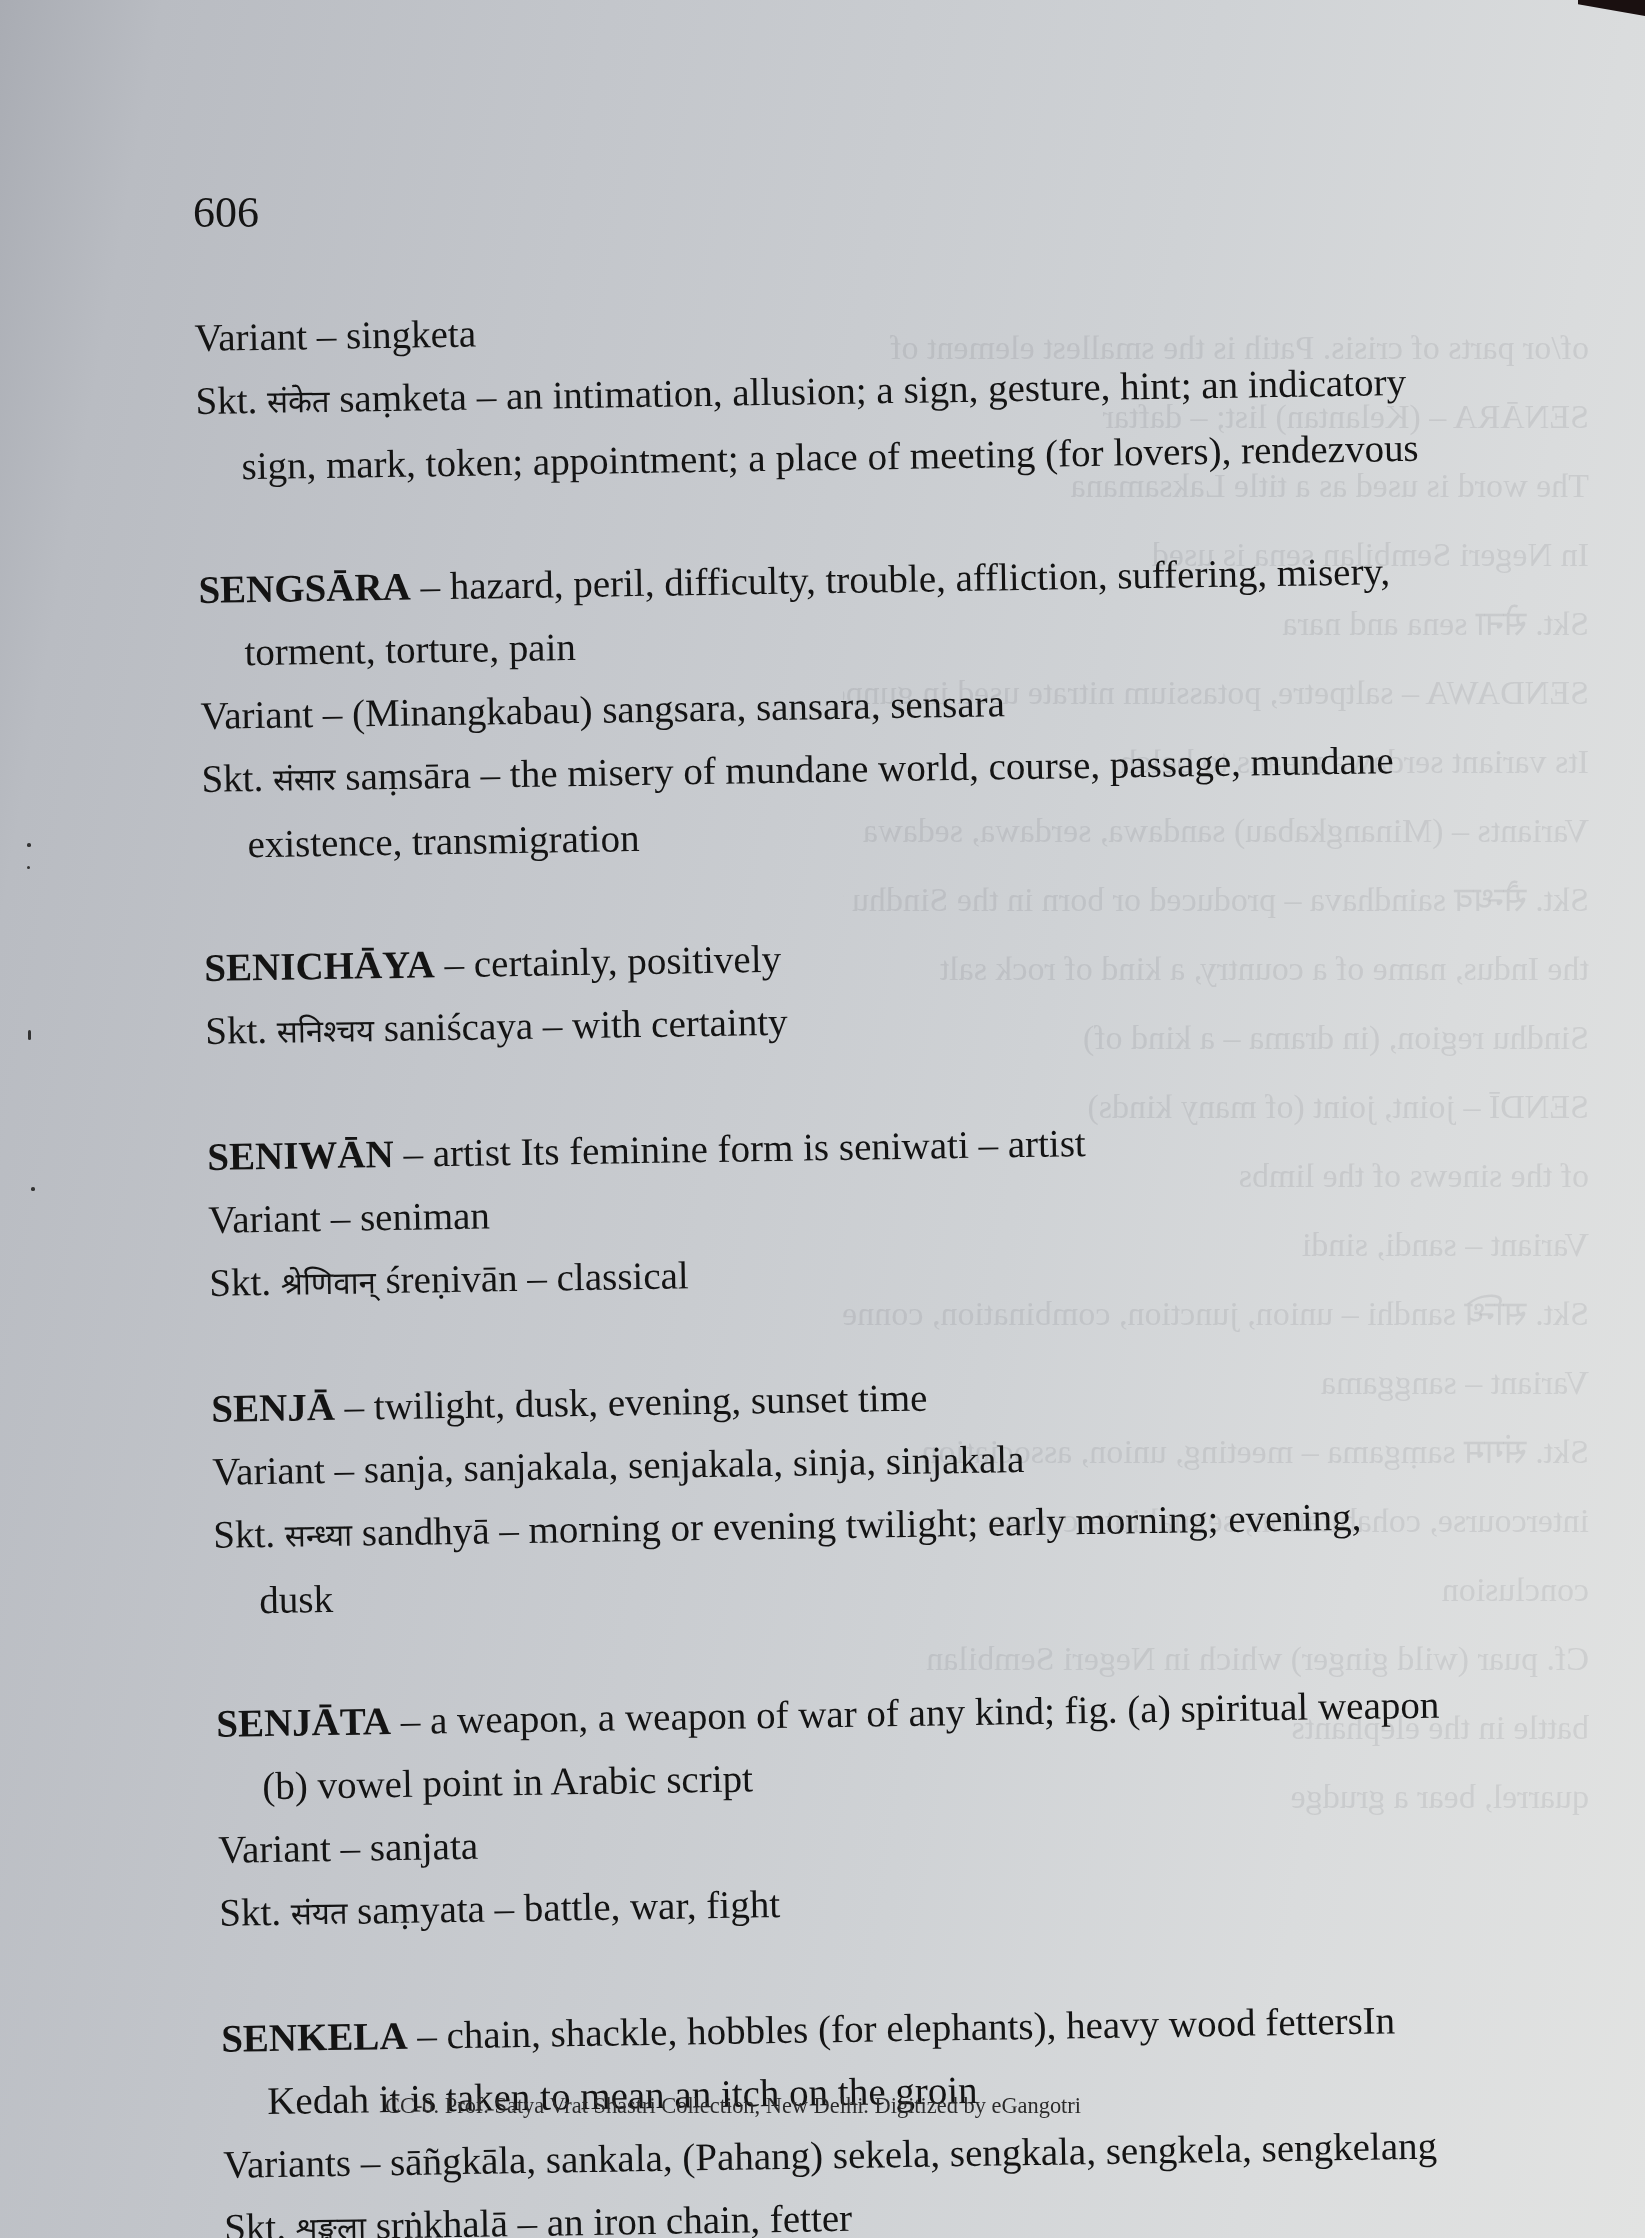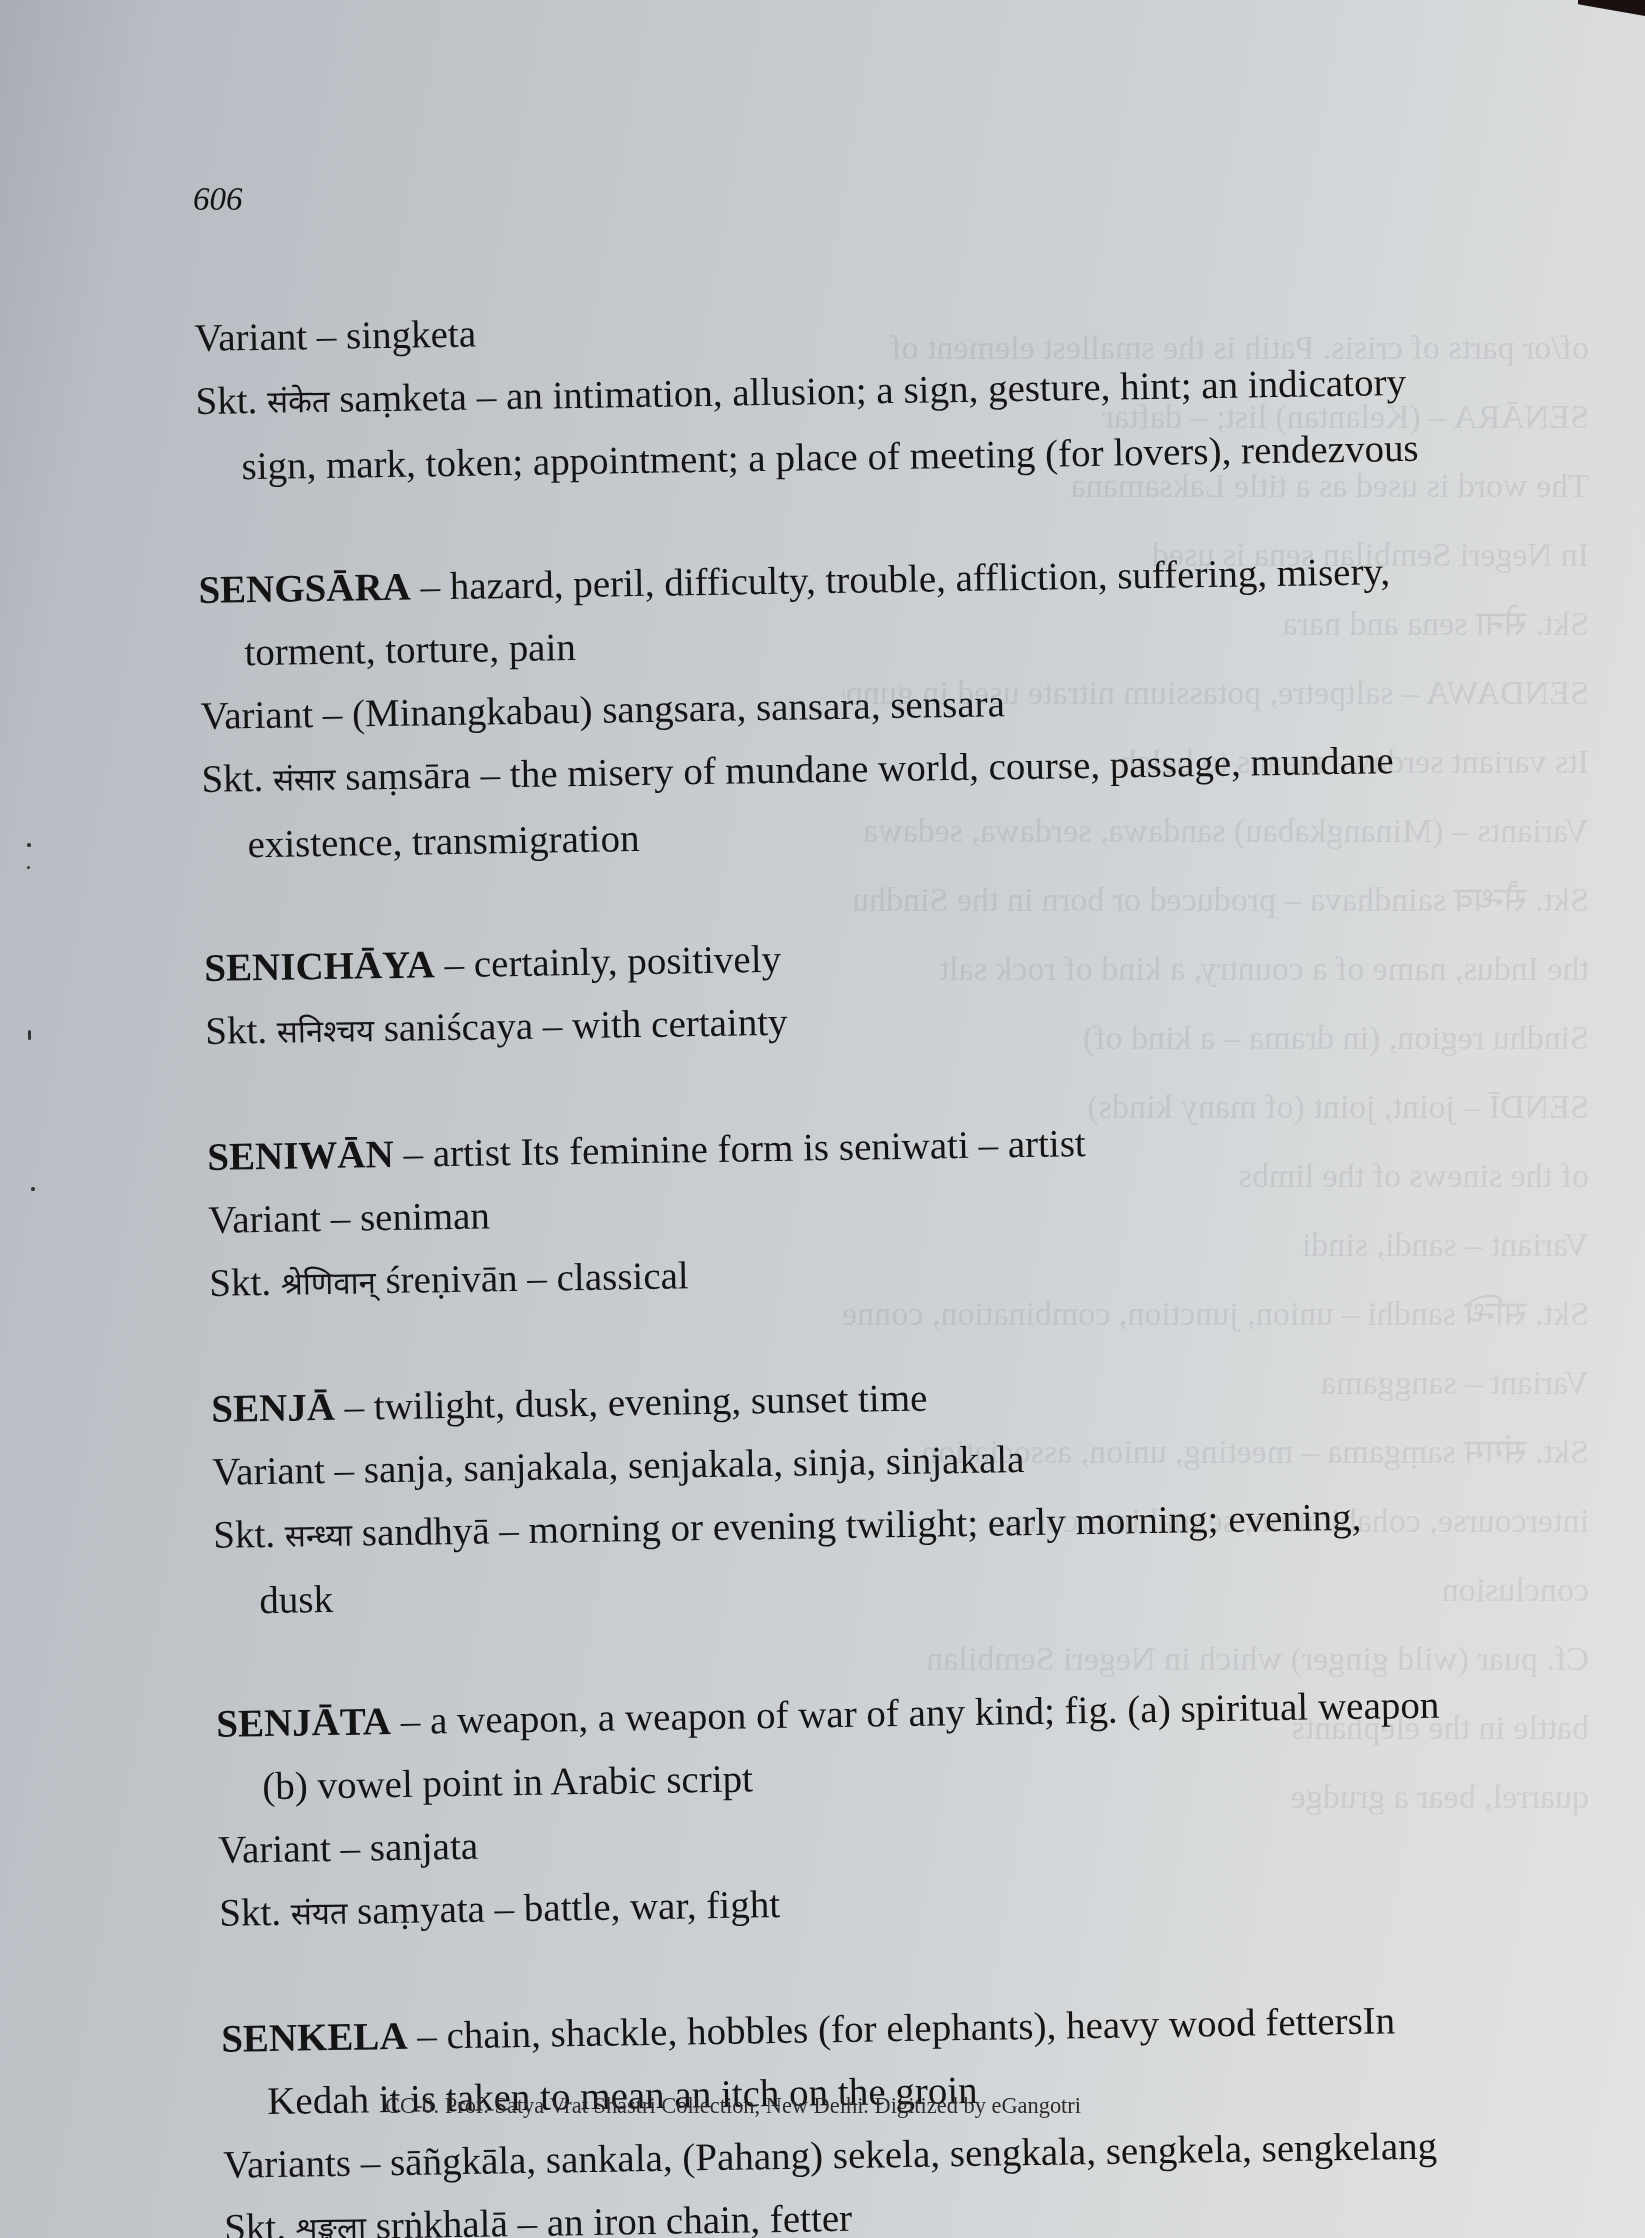--- a/index.html
+++ b/index.html
@@ -34,23 +34,22 @@
       color: rgba(60,60,70,0.10);
       font-size: 34px;
       line-height: 69px;
       transform: scaleX(-1);
       white-space: nowrap;
       overflow: hidden;
     }
     .page-number {
       position: absolute;
       left: 193px;
-      top: 181px;
-      font-size: 33px;
-      font-style: italic;
+      top: 187px;
+      font-size: 44px;
     }
     .content {
       position: absolute;
       left: 194px;
       top: 306px;
       width: 1313px;
       transform: rotate(-0.9deg);
       transform-origin: left top;
     }
     .line {

